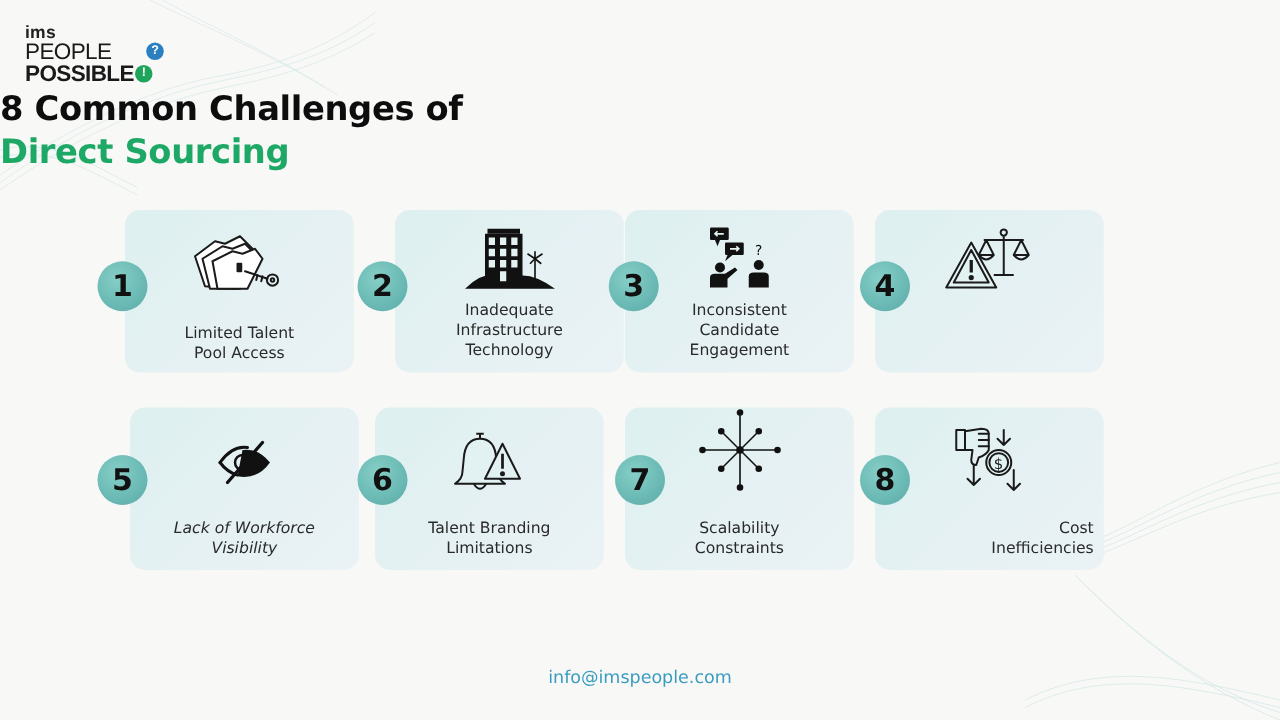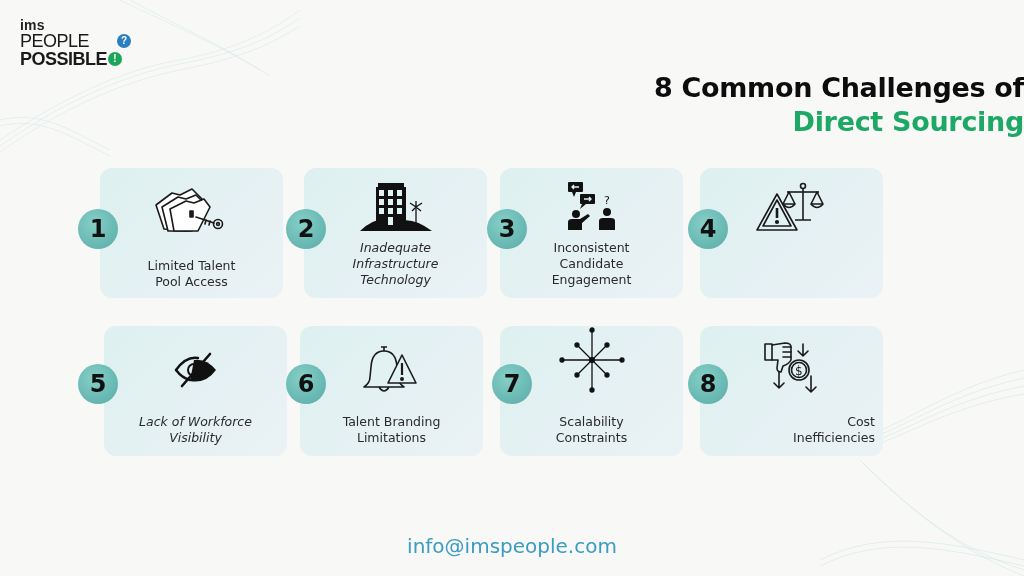--- a/index.html
+++ b/index.html
@@ -13,37 +13,37 @@
     .bg-wave { position: absolute; pointer-events: none; }
     .logo { position: absolute; left: 20px; top: 18px; line-height: 1; }
     .logo .ims { font-family: "Liberation Sans", sans-serif; font-size: 14px; font-weight: bold; color: #222; letter-spacing: 0.2px; }
     .logo .line { display: flex; align-items: center; font-family: "Liberation Sans", sans-serif; font-size: 18px; letter-spacing: -0.5px; color: #1a1a1a; height: 18px; }
     .logo .line.l1 { font-weight: normal; gap: 27px; }
     .logo .line.l2 { font-weight: bold; }
     .logo .dot { width: 14px; height: 14px; border-radius: 50%; color: #fff; font-size: 10px; font-weight: bold; display: inline-flex; align-items: center; justify-content: center; margin-left: 1px; letter-spacing: 0; }
     .logo .dot.q { background: #2a7fc1; }
     .logo .dot.e { background: #1fa55b; }
 
-    .title { position: absolute; left: 0; width: 1024px; top: 71px; text-align: right; }
+    .title { position: absolute; left: 0; width: 1024px; top: 71px; text-align: left; }
     .title .t1 { font-family: "DejaVu Sans", sans-serif; font-weight: bold; font-size: 27px; color: #0d0d0d; letter-spacing: -0.3px; line-height: 34px; }
     .title .t2 { font-family: "DejaVu Sans", sans-serif; font-weight: bold; font-size: 27px; color: #1ea866; letter-spacing: -0.3px; line-height: 34px; }
 
     .card {
       position: absolute; width: 183px; height: 130px; border-radius: 12px;
       background: linear-gradient(135deg, #ddf0ef 0%, #e6f1f4 60%, #eaf2f5 100%);
     }
     .card .icon { position: absolute; left: 0; right: 0; top: 14px; height: 60px; display: flex; align-items: center; justify-content: center; }
     .card .label { position: absolute; left: 8px; right: 8px; text-align: center; font-family: "DejaVu Sans", sans-serif; font-size: 12.5px; line-height: 16px; color: #2a2a2a; }
     .num {
       position: absolute; width: 40px; height: 40px; border-radius: 50%;
       background: radial-gradient(circle at 40% 35%, #86cfc7 0%, #6ab9b4 60%, #5aa9a8 100%);
       display: flex; align-items: center; justify-content: center;
       font-family: "DejaVu Sans", sans-serif; font-weight: bold; font-size: 24px; color: #111;
     }
-    .footer { position: absolute; left: 0; width: 1024px; top: 534px; text-align: center; font-family: "DejaVu Sans", sans-serif; font-size: 20px; color: #3a9cc0; }
+    .footer { position: absolute; left: 0; width: 1024px; top: 534px; text-align: center; font-family: "DejaVu Sans", sans-serif; font-size: 14px; color: #3a9cc0; }
   </style>
 </head>
 <body>
 
 <svg class="bg-wave" style="left:0;top:0" width="300" height="180" viewBox="0 0 300 180">
   <g fill="none" stroke="#cfe6e4" stroke-width="0.6" opacity="0.8">
     <path d="M0 140 C60 100 120 70 180 60 C220 52 260 40 300 10"></path>
     <path d="M0 146 C60 104 120 76 180 64 C220 56 260 46 300 18"></path>
     <path d="M0 152 C60 110 120 82 180 70 C220 62 260 52 300 26"></path>
     <path d="M0 120 C40 110 70 130 110 150"></path>
@@ -95,21 +95,21 @@
       <circle cx="66" cy="39" r="1.4"></circle>
     </svg>
   </div>
   <div class="label" style="top:90px;">
     <div>Limited Talent</div>
     <div>Pool Access</div>
   </div>
 </div>
 <div class="num" style="left:78px;top:209px;">1</div>
 
-<div class="card" style="left:304px;top:168px;font-style:italic;">
+<div class="card" style="left:316px;top:168px;">
   <div class="icon" style="top:10px;">
     <svg width="76" height="54" viewBox="0 0 76 54">
       <path d="M2 50 Q20 32 38 42 Q52 34 74 50 Z" fill="#111"></path>
       <rect x="18" y="6" width="30" height="38" fill="#111"></rect>
       <rect x="20" y="2" width="26" height="4" fill="#111"></rect>
       <g fill="#e2f1f2">
         <rect x="21" y="9" width="5" height="6"></rect>
           <rect x="30" y="9" width="5" height="6"></rect>
           <rect x="39" y="9" width="5" height="6"></rect>
         <rect x="21" y="18" width="5" height="6"></rect>

